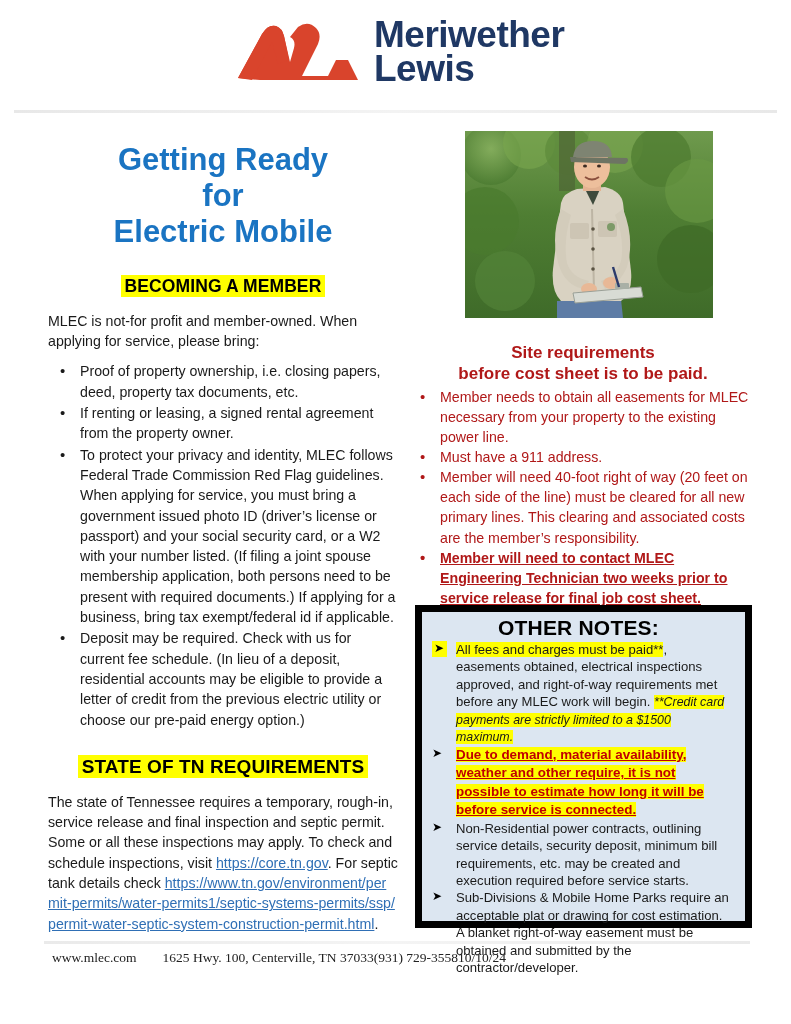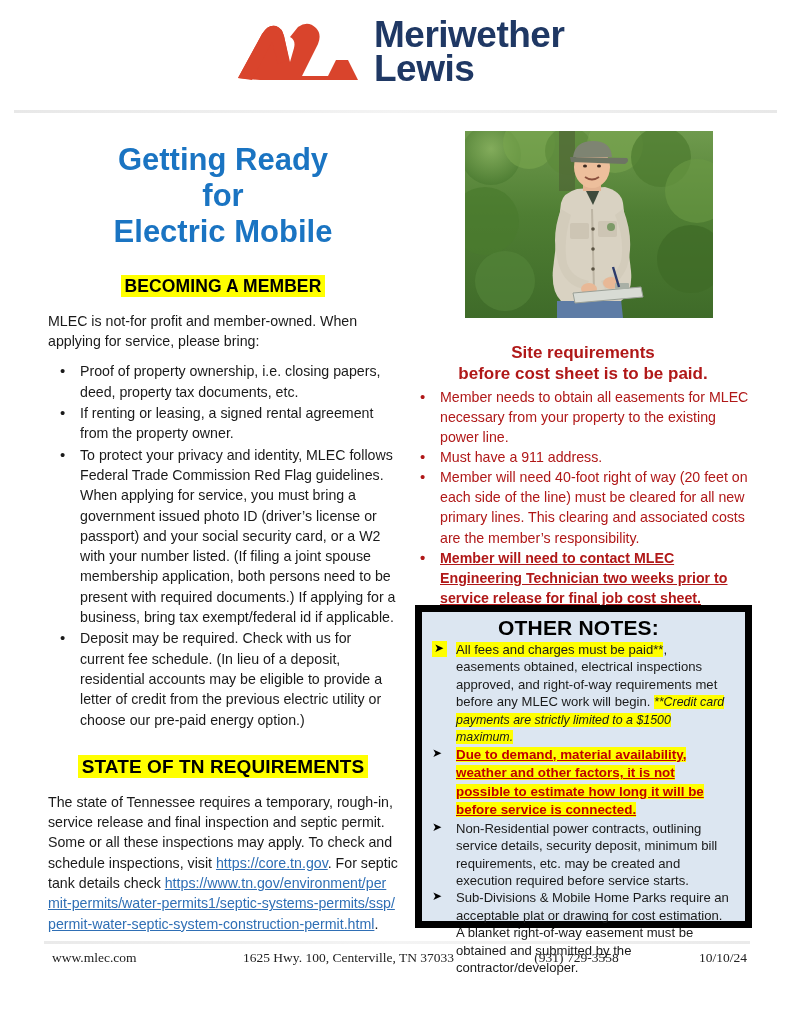--- a/index.html
+++ b/index.html
@@ -226,21 +226,20 @@
     position: absolute;
     left: 44px; top: 941px;
     width: 706px; height: 3px;
     background: linear-gradient(to right,#eaeaea,#f4f4f4 50%,#eaeaea);
   }
   .footer {
     position: absolute;
     left: 40px; top: 950px;
     width: 715px;
     display: flex;
-    justify-content: space-between;
     align-items: baseline;
     font-family: "Liberation Serif", serif;
     font-size: 13.5px;
     color: #222;
   }
   .footer > div { white-space: nowrap; }
   .f-site { margin-left: 12px; }
   .f-addr { margin-left: 26px; }
   .f-phone { margin-left: 0; }
   .f-date { margin-right: 8px; }
@@ -374,21 +373,21 @@
   <div class="notes-box">
     <div class="notes-title">OTHER NOTES:</div>
 
     <ul class="arrows">
 
       <li>
         <span class="arrow arrow-hl">➤</span><span class="hl">All fees and charges must be paid</span><span class="hl">**</span><span>, easements obtained, electrical inspections approved, and right-of-way requirements met before any MLEC work will begin. </span><span class="ital-hl">**Credit card payments are strictly limited to a $1500 maximum.</span>
       </li>
 
       <li>
-        <span class="arrow">➤</span><span class="red-bold-ul">Due to demand, material availability, weather and other factors, it is not possible to estimate how long it will be before service is connected.</span>
+        <span class="arrow">➤</span><span class="red-bold-ul">Due to demand, material availability, weather and other require, it is not possible to estimate how long it will be before service is connected.</span>
       </li>
 
       <li>
         <span class="arrow">➤</span><span>Non-Residential power contracts, outlining service details, security deposit, minimum bill requirements, etc. may be created and execution required before service starts.</span>
       </li>
 
       <li>
         <span class="arrow">➤</span><span>Sub-Divisions &amp; Mobile Home Parks require an acceptable plat or drawing for cost estimation. A blanket right-of-way easement must be obtained and submitted by the contractor/developer.</span>
       </li>
     </ul>

